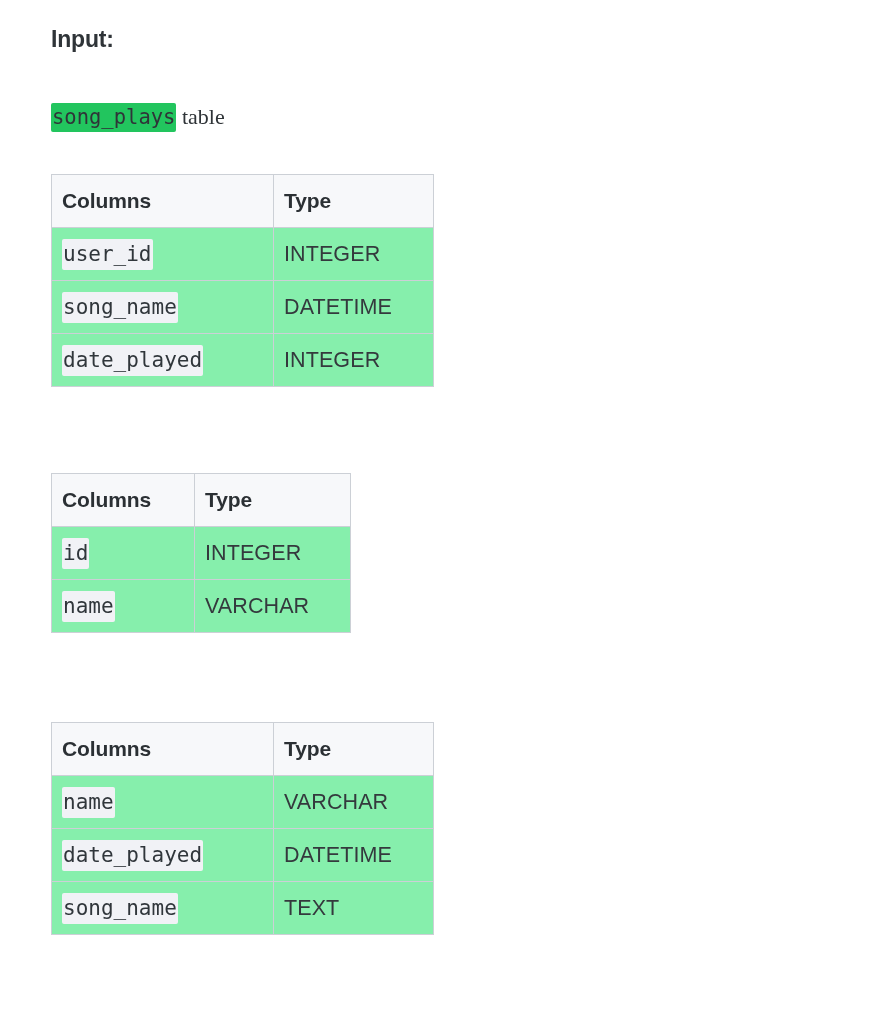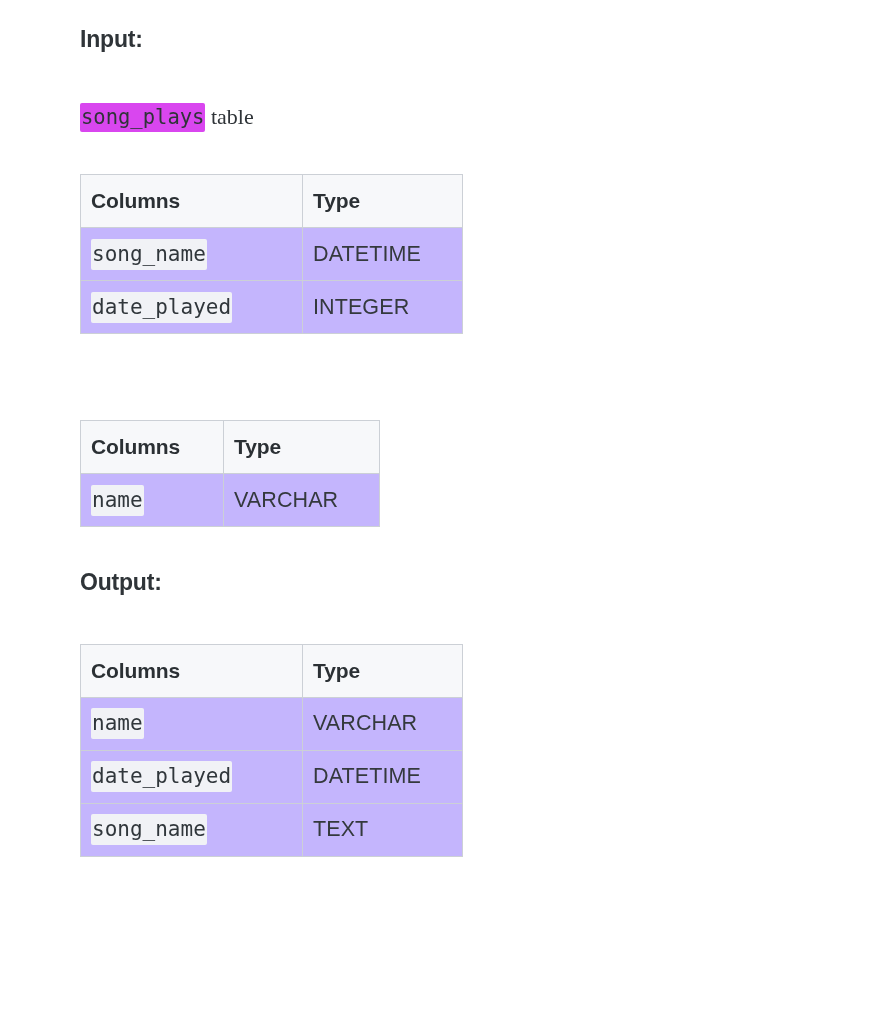--- a/index.html
+++ b/index.html
@@ -10,21 +10,21 @@
   body {
     width: 880px;
     height: 1027px;
     font-family: "Liberation Sans", sans-serif;
     color: #2f3438;
     -webkit-font-smoothing: antialiased;
     overflow: hidden;
   }
 
   .page {
-    padding: 26px 0 0 80px;
+    padding: 26px 0 0 51px;
     box-sizing: border-box;
   }
 
   
   .section-heading {
     font-size: 23px;
     font-weight: bold;
     color: #2f3438;
     letter-spacing: -0.2px;
     line-height: 1.2;
@@ -35,39 +35,39 @@
   .caption {
     font-size: 22px;
     line-height: 1.25;
     color: #2f3438;
     margin: 0;
     white-space: nowrap;
   }
   .caption .mono-code {
     font-family: "DejaVu Sans Mono", "Liberation Mono", monospace;
     font-size: 20.5px;
-    background: #d946ef;
+    background: #22c55e;
     padding: 2px 1px 3px 1px;
     border-radius: 2px;
     letter-spacing: 0px;
   }
   .caption .bold-name {
     font-weight: bold;
   }
   .caption .plain {
     font-weight: normal;
     font-family: Liberation Serif, serif;
   }
 
   
   table.schema-table {
     border-collapse: collapse;
     border-spacing: 0;
     table-layout: fixed;
-    background: #c4b5fd;
+    background: #86efac;
   }
   table.schema-table th,
   table.schema-table td {
     border: 1px solid #ccd0d6;
     padding: 0 10px;
     height: 53px;
     vertical-align: middle;
     text-align: left;
     box-sizing: border-box;
   }
@@ -140,20 +140,24 @@
         <col class="c2">
       </colgroup>
     <thead>
       <tr>
         <th>Columns</th>
         <th>Type</th>
       </tr>
     </thead>
     <tbody>
       <tr>
+        <td class="col-name"><span class="cellcode">user_id</span></td>
+        <td class="col-type">INTEGER</td>
+      </tr>
+      <tr>
         <td class="col-name"><span class="cellcode">song_name</span></td>
         <td class="col-type">DATETIME</td>
       </tr>
       <tr>
         <td class="col-name"><span class="cellcode">date_played</span></td>
         <td class="col-type">INTEGER</td>
       </tr>
     </tbody>
   </table>
 
@@ -168,29 +172,32 @@
         <col class="c2">
       </colgroup>
     <thead>
       <tr>
         <th>Columns</th>
         <th>Type</th>
       </tr>
     </thead>
     <tbody>
       <tr>
+        <td class="col-name"><span class="cellcode">id</span></td>
+        <td class="col-type">INTEGER</td>
+      </tr>
+      <tr>
         <td class="col-name"><span class="cellcode">name</span></td>
         <td class="col-type">VARCHAR</td>
       </tr>
     </tbody>
   </table>
 
   <div class="gap-table2-to-output"></div>
 
-  <h2 class="section-heading">Output:</h2>
 
   <div class="gap-output-to-table3"></div>
 
   <table class="schema-table tbl-output">
     <colgroup>
         <col class="c1">
         <col class="c2">
       </colgroup>
     <thead>
       <tr>

